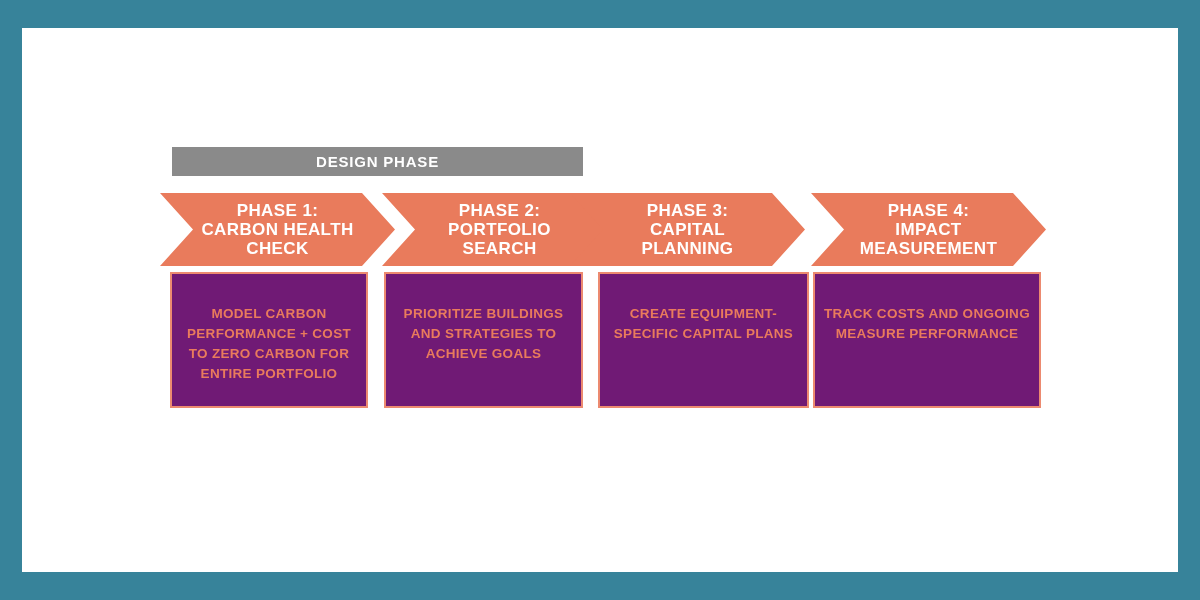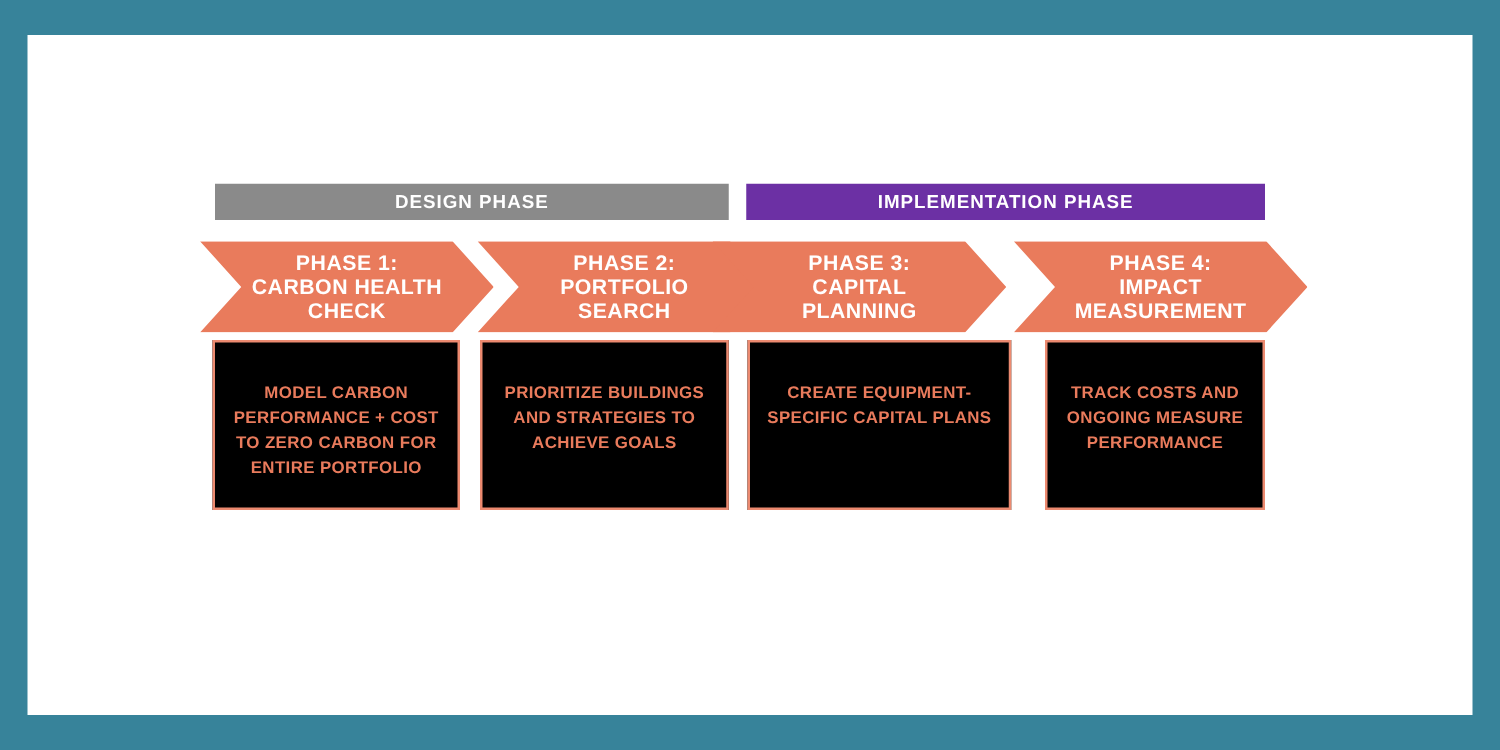--- a/index.html
+++ b/index.html
@@ -32,41 +32,38 @@
     color:#FFFFFF;font-weight:700;font-size:17px;line-height:19px;
     letter-spacing:.4px;white-space:pre-line;
   }
   .arrow.a1{left:160px;}
   .arrow.a2{left:382px;}
   .arrow.a3{left:570px;}
   .arrow.a4{left:811px;}
   
   .descbox{
     position:absolute;top:272px;height:136px;box-sizing:border-box;
-    background:#000000;border:2px solid #EC8A70;
+    background:#701a75;border:2px solid #EC8A70;
     padding:30px 7px 0 7px;text-align:center;
     color:#E97B5C;font-weight:700;font-size:13.5px;line-height:20px;
     letter-spacing:.3px;
   }
   .descbox.b1{left:170px;width:198px;}
   .descbox.b2{left:384px;width:199px;text-align:center;}
   .descbox.b3{left:598px;width:211px;}
-  .descbox.b4{left:836px;width:176px;}
+  .descbox.b4{left:813px;width:228px;}
 </style>
 </head>
 <body>
 
 <div class="stage">
   <div class="canvas"></div>
 
   <div class="titlebar design">
     <span>DESIGN PHASE</span>
-  </div>
-  <div class="titlebar implementation">
-    <span>IMPLEMENTATION PHASE</span>
   </div>
 
   <div class="arrow a1">
     <div class="lbl">PHASE 1:
 CARBON HEALTH
 CHECK</div>
   </div>
   <div class="arrow a2">
     <div class="lbl">PHASE 2:
 PORTFOLIO

